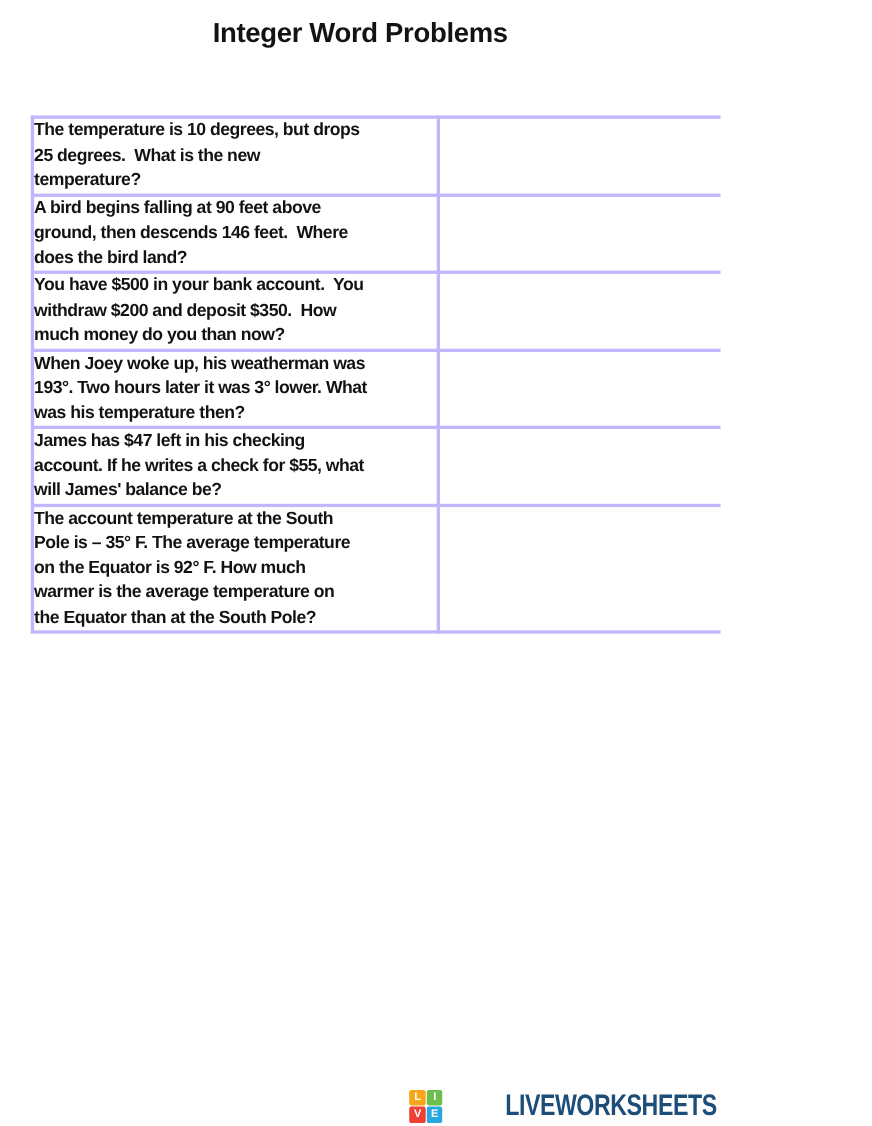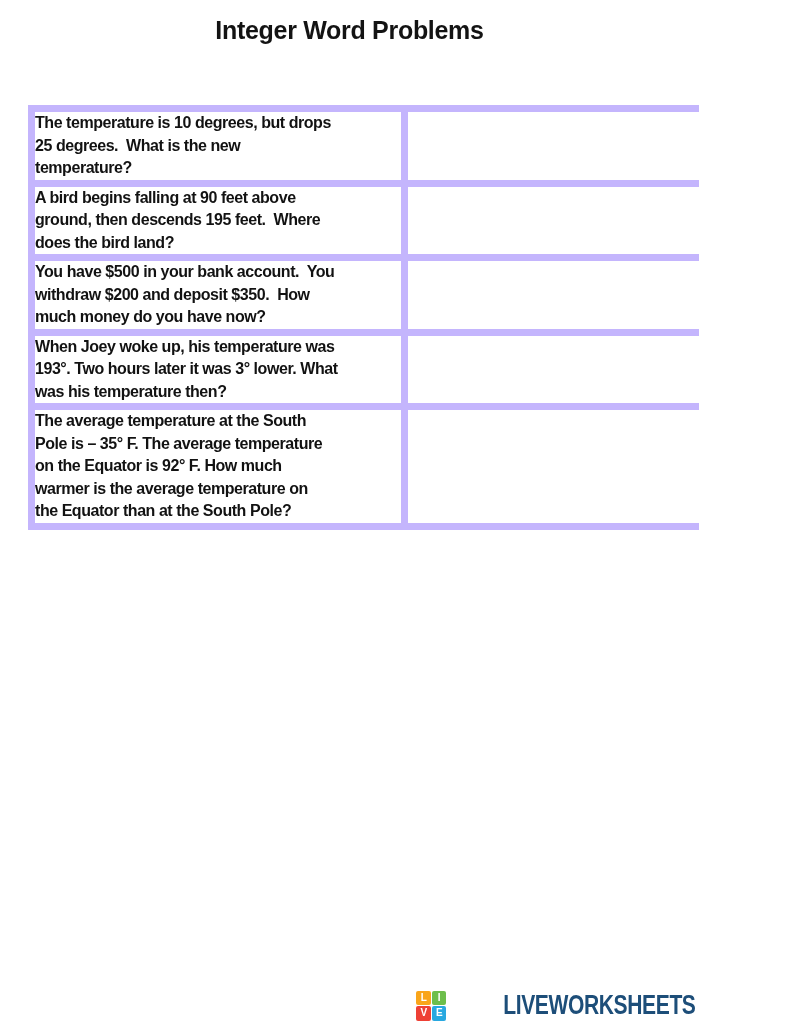--- a/index.html
+++ b/index.html
@@ -4,21 +4,20 @@
 <style>
   html, body { margin: 0; padding: 0; background: #ffffff; }
   .page {
     position: relative;
     width: 655px;
     height: 1024px;
     background: #ffffff;
     font-family: "Liberation Sans", sans-serif;
     overflow: hidden;
     color: #121212;
-    padding-left: 44px;
   }
   .title {
     position: absolute;
     top: 16px;
     left: 0;
     width: 100%;
     text-align: center;
     font-size: 25px;
     font-weight: 700;
     letter-spacing: -0.3px;
@@ -26,21 +25,21 @@
   }
   table.problems {
     position: absolute;
     top: 105px;
     left: 28px;
     width: 736px;
     border-collapse: collapse;
     table-layout: fixed;
   }
   table.problems td {
-    border: 7px solid #c4b5fd;
+    border: 3px solid #c4b5fd;
     vertical-align: top;
     padding: 0;
   }
   td.q-cell {
     width: 366px;
     padding: 1px 3px 2px 7px;
   }
   td.a-cell {
     width: 368px;
     background: #ffffff;
@@ -102,44 +101,52 @@
           <td class="q-cell">
             <div class="q-line">The temperature is 10 degrees, but drops</div>
             <div class="q-line">25 degrees.  What is the new</div>
             <div class="q-line">temperature?</div>
           </td>
           <td class="a-cell"></td>
         </tr>
         <tr>
           <td class="q-cell">
             <div class="q-line">A bird begins falling at 90 feet above</div>
-            <div class="q-line">ground, then descends 195 feet.  Where</div>
+            <div class="q-line">ground, then descends 146 feet.  Where</div>
             <div class="q-line">does the bird land?</div>
           </td>
           <td class="a-cell"></td>
         </tr>
         <tr>
           <td class="q-cell">
             <div class="q-line">You have $500 in your bank account.  You</div>
             <div class="q-line">withdraw $200 and deposit $350.  How</div>
-            <div class="q-line">much money do you have now?</div>
+            <div class="q-line">much money do you than now?</div>
           </td>
           <td class="a-cell"></td>
         </tr>
         <tr>
           <td class="q-cell">
-            <div class="q-line">When Joey woke up, his temperature was</div>
+            <div class="q-line">When Joey woke up, his weatherman was</div>
             <div class="q-line">193°. Two hours later it was 3° lower. What</div>
             <div class="q-line">was his temperature then?</div>
           </td>
           <td class="a-cell"></td>
         </tr>
         <tr>
           <td class="q-cell">
-            <div class="q-line">The average temperature at the South</div>
+            <div class="q-line">James has $47 left in his checking</div>
+            <div class="q-line">account. If he writes a check for $55, what</div>
+            <div class="q-line">will James' balance be?</div>
+          </td>
+          <td class="a-cell"></td>
+        </tr>
+        <tr>
+          <td class="q-cell">
+            <div class="q-line">The account temperature at the South</div>
             <div class="q-line">Pole is – 35° F. The average temperature</div>
             <div class="q-line">on the Equator is 92° F. How much</div>
             <div class="q-line">warmer is the average temperature on</div>
             <div class="q-line">the Equator than at the South Pole?</div>
           </td>
           <td class="a-cell"></td>
         </tr>
       </tbody>
   </table>
 

